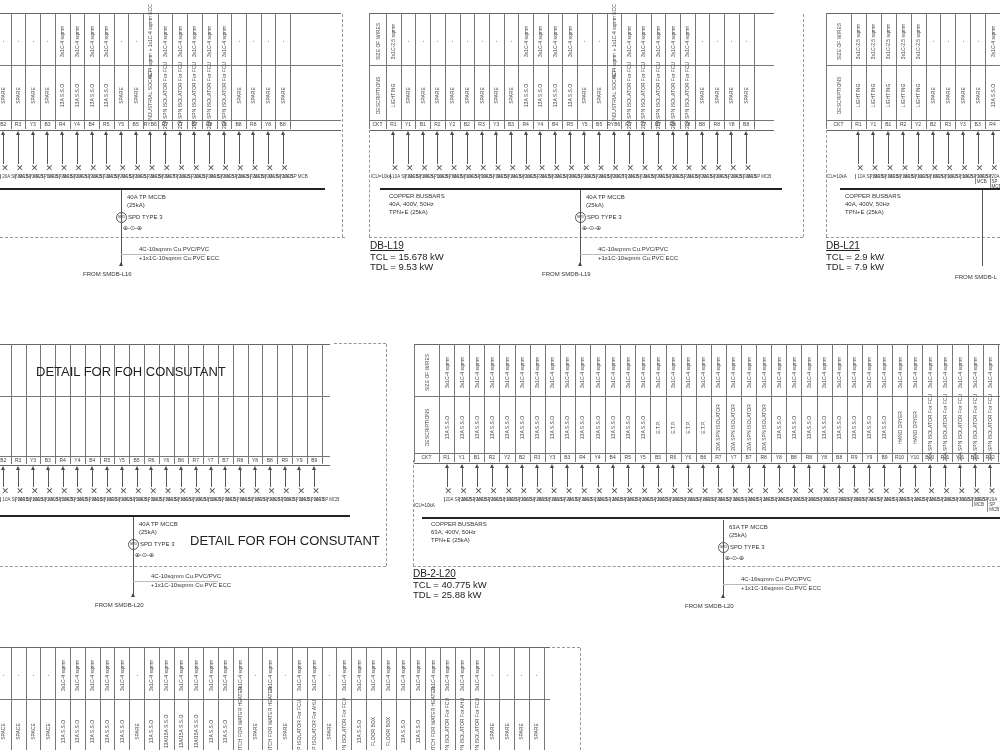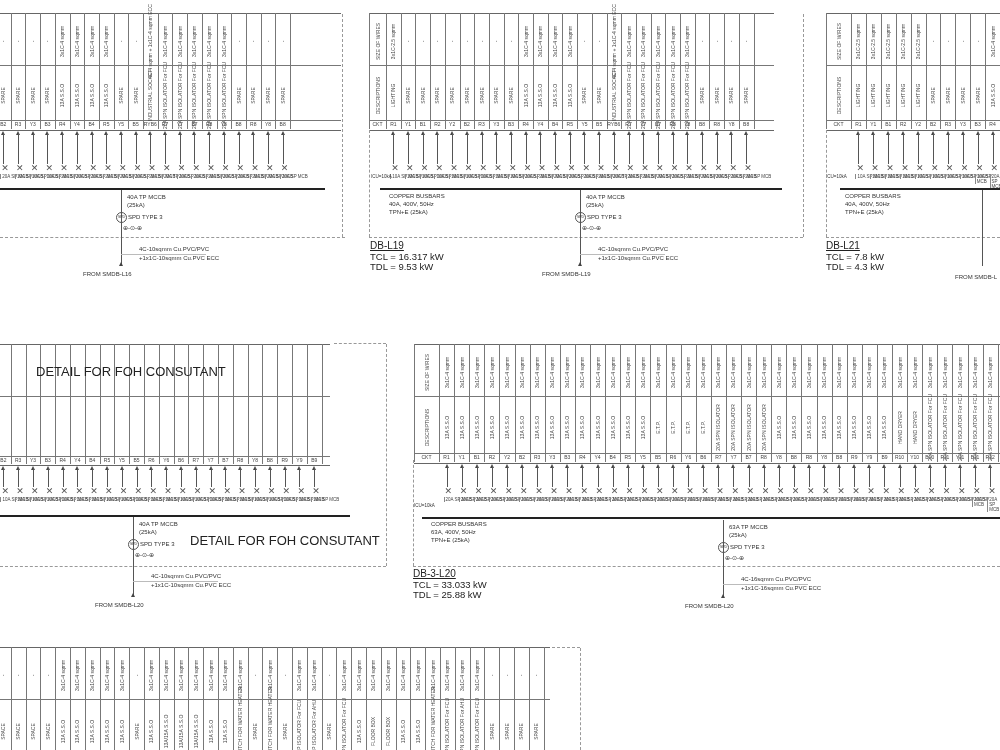--- a/index.html
+++ b/index.html
@@ -414,21 +414,21 @@
     <div class="col" style="left: 753.5px; top: 13px; width: 1px; height: 116px;"></div>
     <div class="bus" style="left: 380px; top: 188px; width: 402px;"></div>
     <div class="txt" style="left: 371px; top: 173px; font-size: 4.5px;">ICU=10kA</div>
     <div class="dash-v" style="left: 369px; top: 130px; height: 107px;"></div>
     <div class="dash-v" style="left: 803px; top: 14px; height: 223px;"></div>
     <div class="dash-h" style="left: 369px; top: 237px; width: 434px;"></div>
     <div class="txt" style="left: 389px; top: 192px;">COPPER BUSBARS</div>
     <div class="txt" style="left: 389px; top: 200px;">40A, 400V, 50Hz</div>
     <div class="txt" style="left: 389px; top: 208px;">TPN+E (25kA)</div>
     <div class="dbname" style="left: 370px; top: 240px;">DB-L19</div>
-    <div class="load" style="left: 370px; top: 252px;">TCL = 16.317 kW</div>
+    <div class="load" style="left: 370px; top: 252px;">TCL = 15.678 kW</div>
     <div class="load" style="left: 370px; top: 262px;">TDL = 9.53 kW</div>
     <div class="feeder" style="left: 580px; top: 190px; height: 76px;"></div>
     <div class="txt" style="left: 586px; top: 193px;">40A TP MCCB</div>
     <div class="txt" style="left: 586px; top: 201px;">(25kA)</div>
     <div class="spd" style="left: 575px; top: 212px;">SPD</div>
     <div class="txt" style="left: 587px; top: 213px;">SPD TYPE 3</div>
     <div class="txt" style="left: 582px; top: 224px; font-size: 6px;">⊕-⊙-⊕</div>
     <div class="txt" style="left: 598px; top: 245px;">4C-10sqmm Cu.PVC/PVC</div>
     <div class="hline" style="left: 580px; top: 254px; width: 85px; border-top-color: rgb(187, 187, 187);"></div>
     <div class="txt" style="left: 598px; top: 254px;">+1x1C-10sqmm Cu.PVC ECC</div>
@@ -522,22 +522,22 @@
     <div class="mcb-x" style="left: 990.55px; top: 164px;">✕</div>
     <div class="mcb-lbl" style="left: 989.55px; top: 174px;">20A SP MCB</div>
     <div class="bus" style="left: 840px; top: 188px; width: 160px;"></div>
     <div class="txt" style="left: 826px; top: 173px; font-size: 4.5px;">ICU=10kA</div>
     <div class="dash-v" style="left: 826px; top: 130px; height: 107px;"></div>
     <div class="dash-h" style="left: 826px; top: 237px; width: 174px;"></div>
     <div class="txt" style="left: 845px; top: 192px;">COPPER BUSBARS</div>
     <div class="txt" style="left: 845px; top: 200px;">40A, 400V, 50Hz</div>
     <div class="txt" style="left: 845px; top: 208px;">TPN+E (25kA)</div>
     <div class="dbname" style="left: 826px; top: 240px;">DB-L21</div>
-    <div class="load" style="left: 826px; top: 252px;">TCL = 7.8 kW</div>
-    <div class="load" style="left: 826px; top: 262px;">TDL = 4.3 kW</div>
+    <div class="load" style="left: 826px; top: 252px;">TCL = 2.9 kW</div>
+    <div class="load" style="left: 826px; top: 262px;">TDL = 7.9 kW</div>
     <div class="feeder" style="left: 982px; top: 190px; height: 76px;"></div>
     <div class="txt" style="left: 955px; top: 273px;">FROM SMDB-L</div>
     <div class="tbl" style="left: -4px; top: 344px; width: 334px; height: 120px;"></div>
     <div class="hline" style="left: -4px; top: 396px; width: 334px;"></div>
     <div class="hline" style="left: -4px; top: 456px; width: 334px;"></div>
     <div class="col" style="left: -4px; top: 344px; width: 14.8px; height: 120px;"></div>
     <div class="ckt" style="left: -4px; top: 457px; width: 14.8px;">B2</div>
     <div class="arrow" style="left: 1.4px; top: 466px;"></div>
     <div class="feeder" style="left: 3.4px; top: 468px; height: 19px;"></div>
     <div class="mcb-x" style="left: 1.4px; top: 487px;">✕</div>
@@ -992,22 +992,22 @@
     <div class="col" style="left: 997.7px; top: 344px; width: 15.1px; height: 118px;"></div>
     <div class="ckt" style="left: 997.7px; top: 454px; width: 15.1px;">Y12</div>
     <div class="vtext" style="top: 424.5px; left: 1020.35px;"></div>
     <div class="bus" style="left: 422px; top: 517px; width: 578px;"></div>
     <div class="txt" style="left: 414px; top: 502px; font-size: 4.5px;">ICU=10kA</div>
     <div class="dash-v" style="left: 413px; top: 460px; height: 106px;"></div>
     <div class="dash-h" style="left: 413px; top: 566px; width: 587px;"></div>
     <div class="txt" style="left: 431px; top: 520px;">COPPER BUSBARS</div>
     <div class="txt" style="left: 431px; top: 528px;">63A, 400V, 50Hz</div>
     <div class="txt" style="left: 431px; top: 536px;">TPN+E (25kA)</div>
-    <div class="dbname" style="left: 413px; top: 568px;">DB-3-L20</div>
-    <div class="load" style="left: 413px; top: 580px;">TCL = 33.033 kW</div>
+    <div class="dbname" style="left: 413px; top: 568px;">DB-2-L20</div>
+    <div class="load" style="left: 413px; top: 580px;">TCL = 40.775 kW</div>
     <div class="load" style="left: 413px; top: 590px;">TDL = 25.88 kW</div>
     <div class="feeder" style="left: 723px; top: 520px; height: 78px;"></div>
     <div class="txt" style="left: 729px; top: 523px;">63A TP MCCB</div>
     <div class="txt" style="left: 729px; top: 531px;">(25kA)</div>
     <div class="spd" style="left: 718px; top: 542px;">SPD</div>
     <div class="txt" style="left: 730px; top: 543px;">SPD TYPE 3</div>
     <div class="txt" style="left: 725px; top: 554px; font-size: 6px;">⊕-⊙-⊕</div>
     <div class="txt" style="left: 741px; top: 575px;">4C-16sqmm Cu.PVC/PVC</div>
     <div class="hline" style="left: 723px; top: 584px; width: 85px; border-top-color: rgb(187, 187, 187);"></div>
     <div class="txt" style="left: 741px; top: 584px;">+1x1C-16sqmm Cu.PVC ECC</div>

